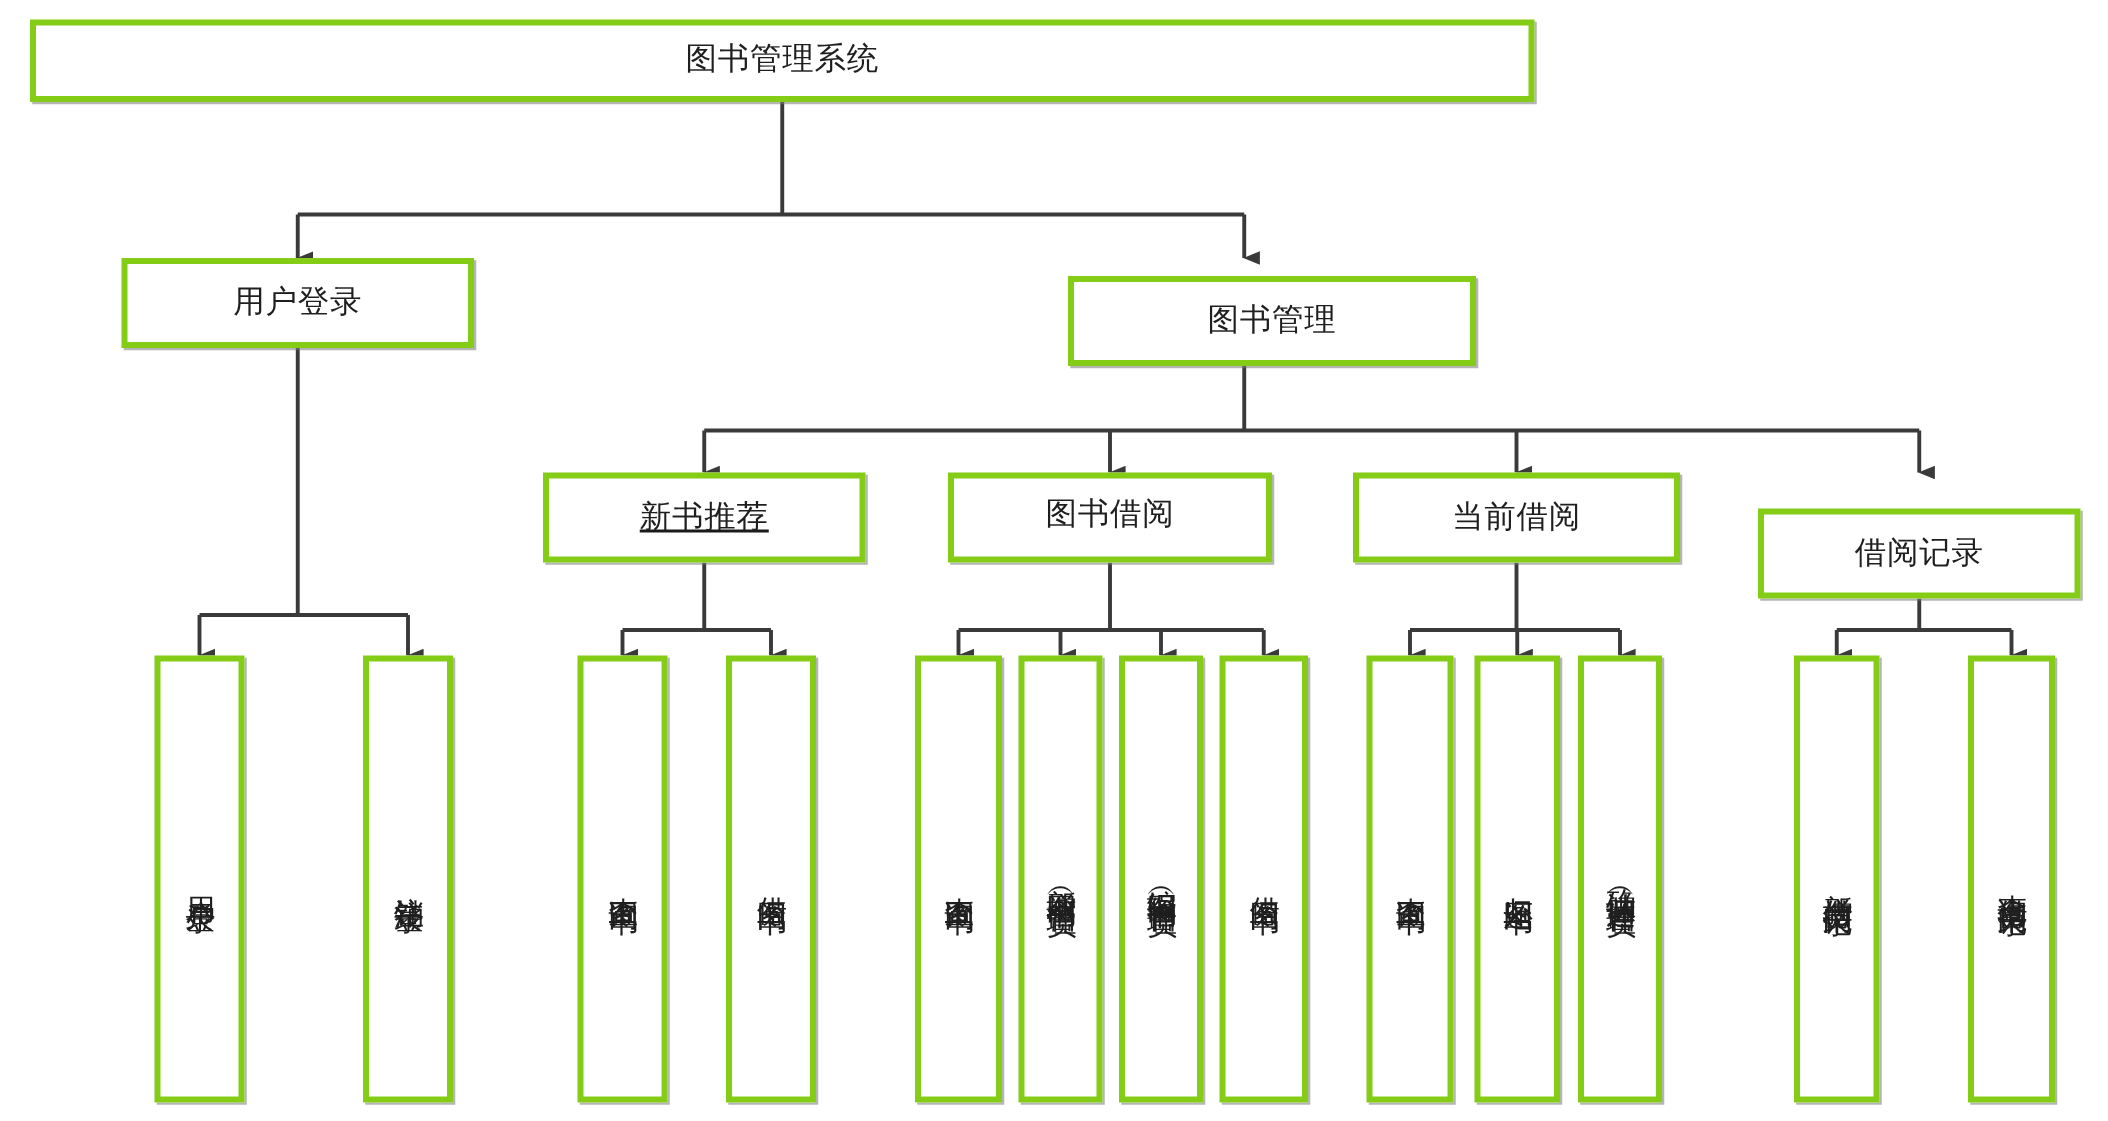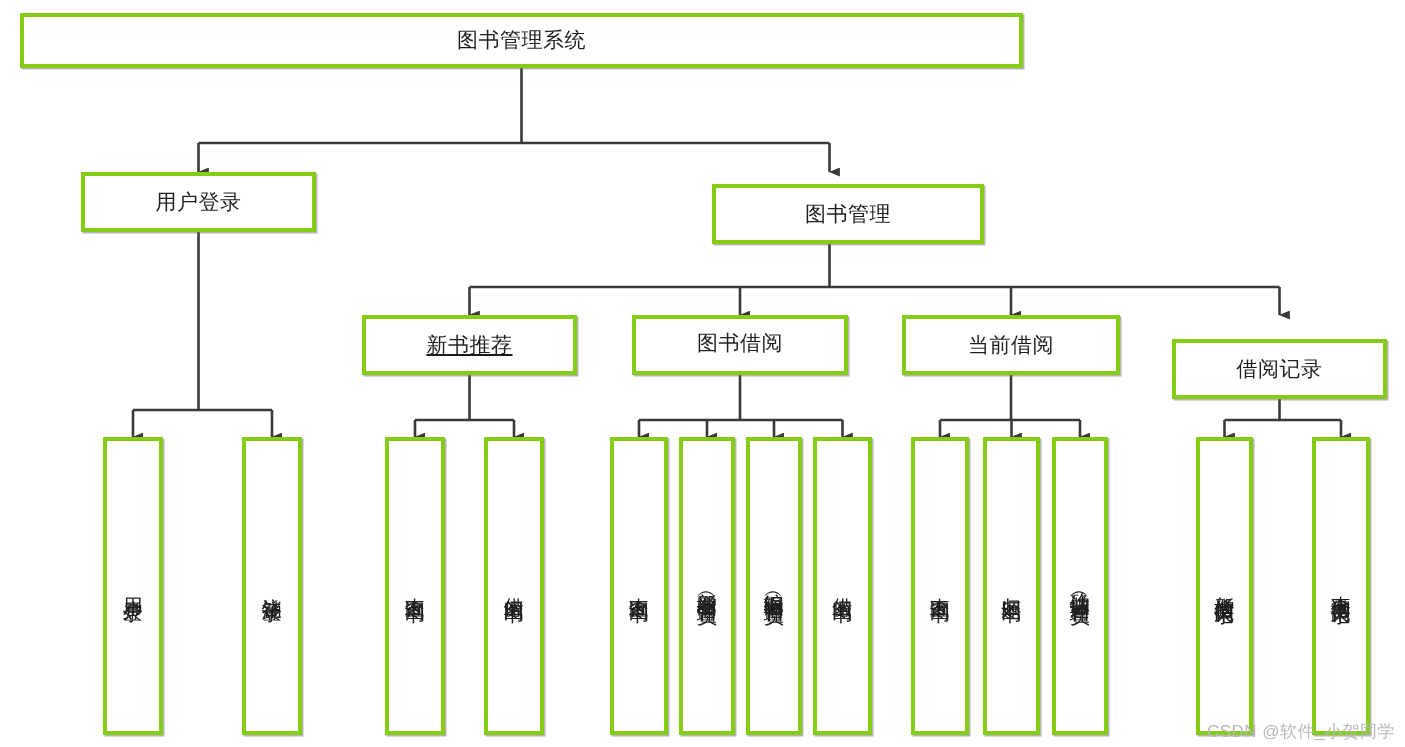--- a/index.html
+++ b/index.html
@@ -172,14 +172,13 @@
       <div class="node-box vertical" style="left: 1052px; top: 437px; width: 56px; height: 298px;">
         <span class="node-label">确认归还（管理员）</span>
       </div>
       <div class="node-box vertical" style="left: 1196px; top: 437px; width: 57px; height: 298px;">
         <span class="node-label">新增借阅记录</span>
       </div>
       <div class="node-box vertical" style="left: 1312px; top: 437px; width: 58px; height: 298px;">
         <span class="node-label">查询借阅记录</span>
       </div>
     </div>
-  <div class="watermark">CSDN @软件_小贺同学</div>
 </div>
 
 </body></html>

